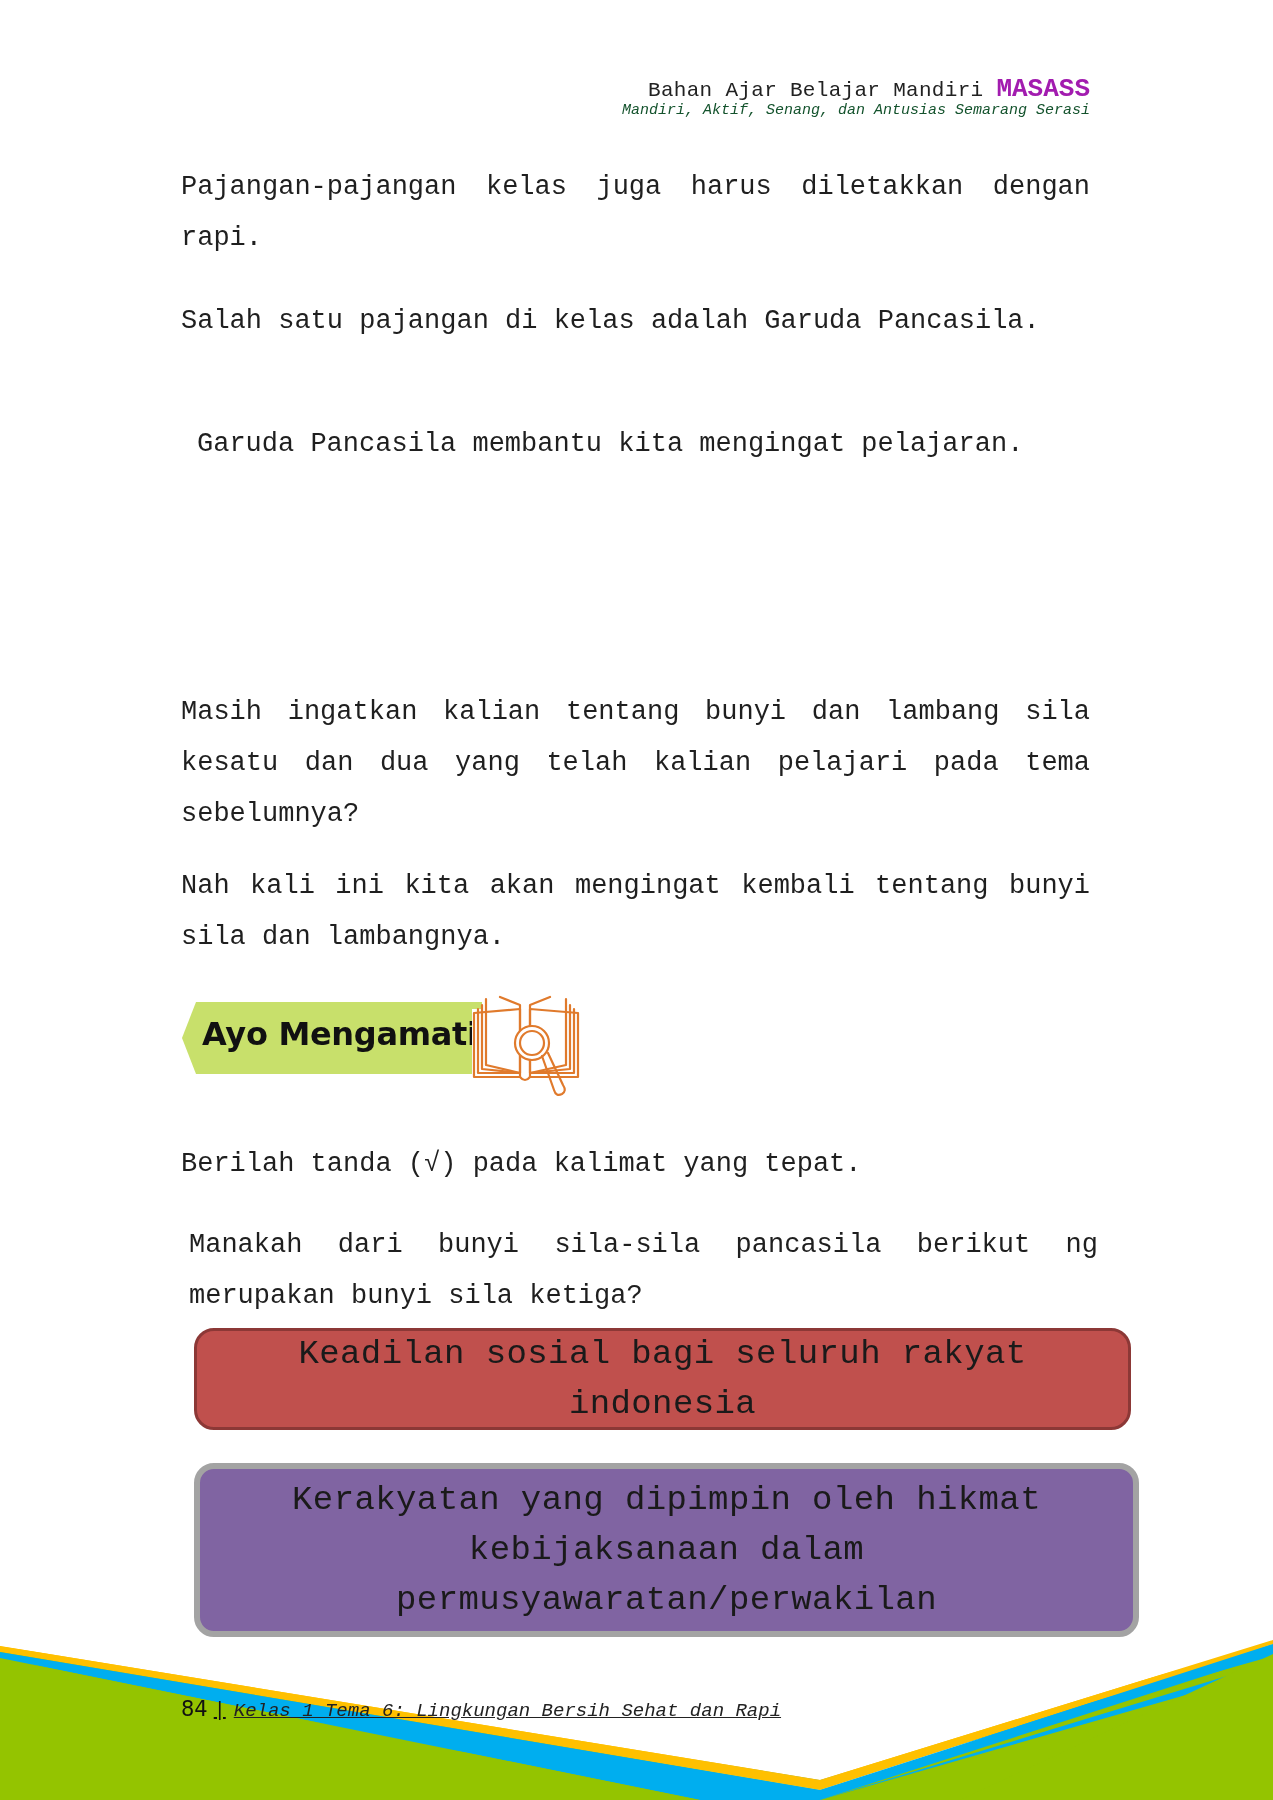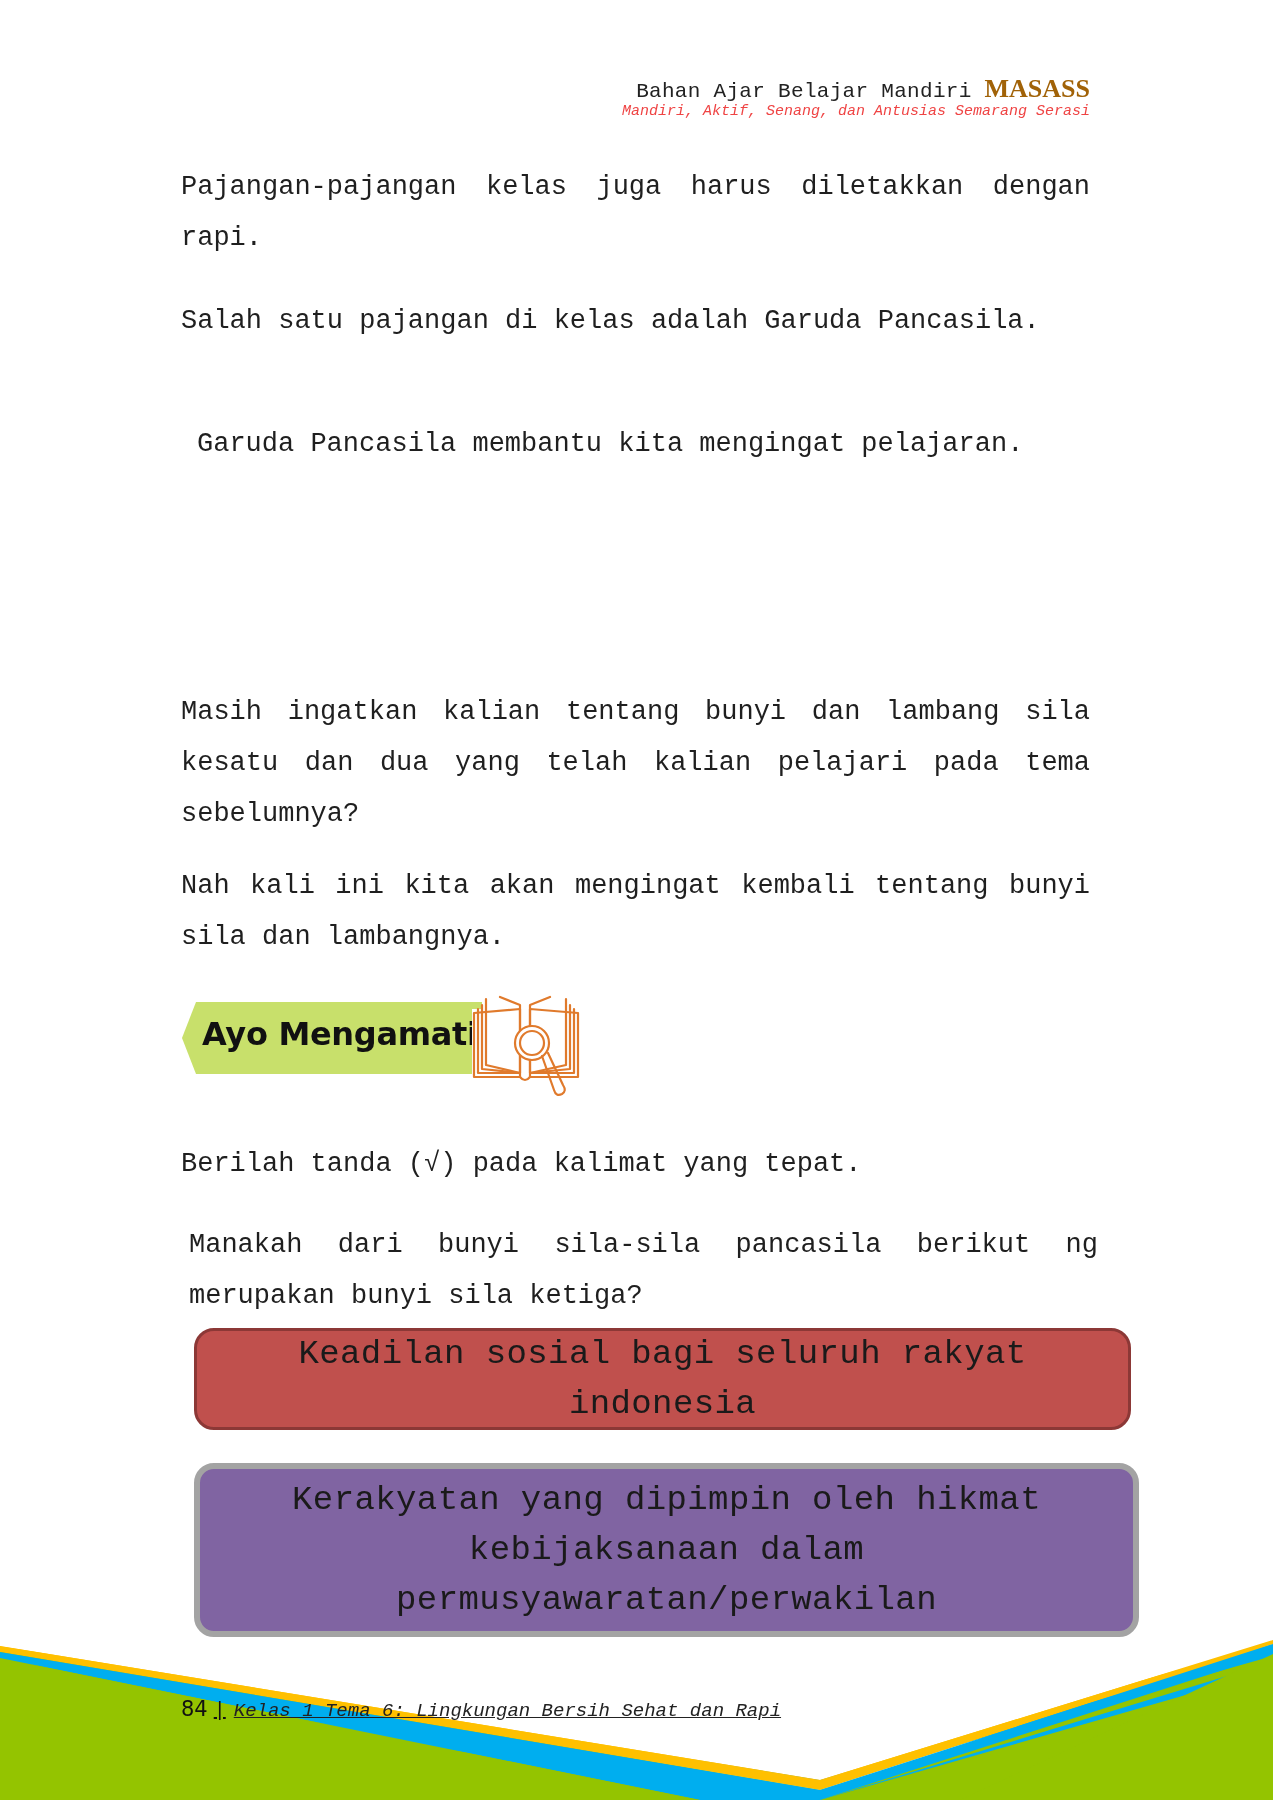--- a/index.html
+++ b/index.html
@@ -3,22 +3,22 @@
   <meta charset="utf-8">
   <style>
     html, body { margin: 0; padding: 0; }
     body {
       width: 1273px; height: 1800px; position: relative; overflow: hidden;
       background: #ffffff; color: #1a1a1a;
       font-family: "Liberation Mono", "DejaVu Sans Mono", monospace;
     }
     .header { position: absolute; right: 183px; top: 76px; text-align: right; }
     .header-title { font-size: 21px; letter-spacing: 0.3px; color: #222; line-height: 26px; }
-    .header-brand { font-family: Liberation Serif, serif; font-weight: bold; font-size: 26px; color: #a16207; letter-spacing: 0; }
-    .header-sub { font-style: italic; font-size: 15px; color: #ef4444; line-height: 18px; margin-top: -2px; }
+    .header-brand { font-family: Liberation Mono, monospace; font-weight: bold; font-size: 26px; color: #a21caf; letter-spacing: 0; }
+    .header-sub { font-style: italic; font-size: 15px; color: #14532d; line-height: 18px; margin-top: -2px; }
 
     .para {
       position: absolute; left: 181px; width: 909px;
       font-size: 27px; line-height: 51px; text-align: justify; text-align-last: left;
       color: #1f1f1f;
     }
 
     .banner { position: absolute; left: 182px; top: 993px; width: 400px; height: 110px; }
     .banner-band {
       position: absolute; left: 0; top: 9px; width: 300px; height: 72px;

